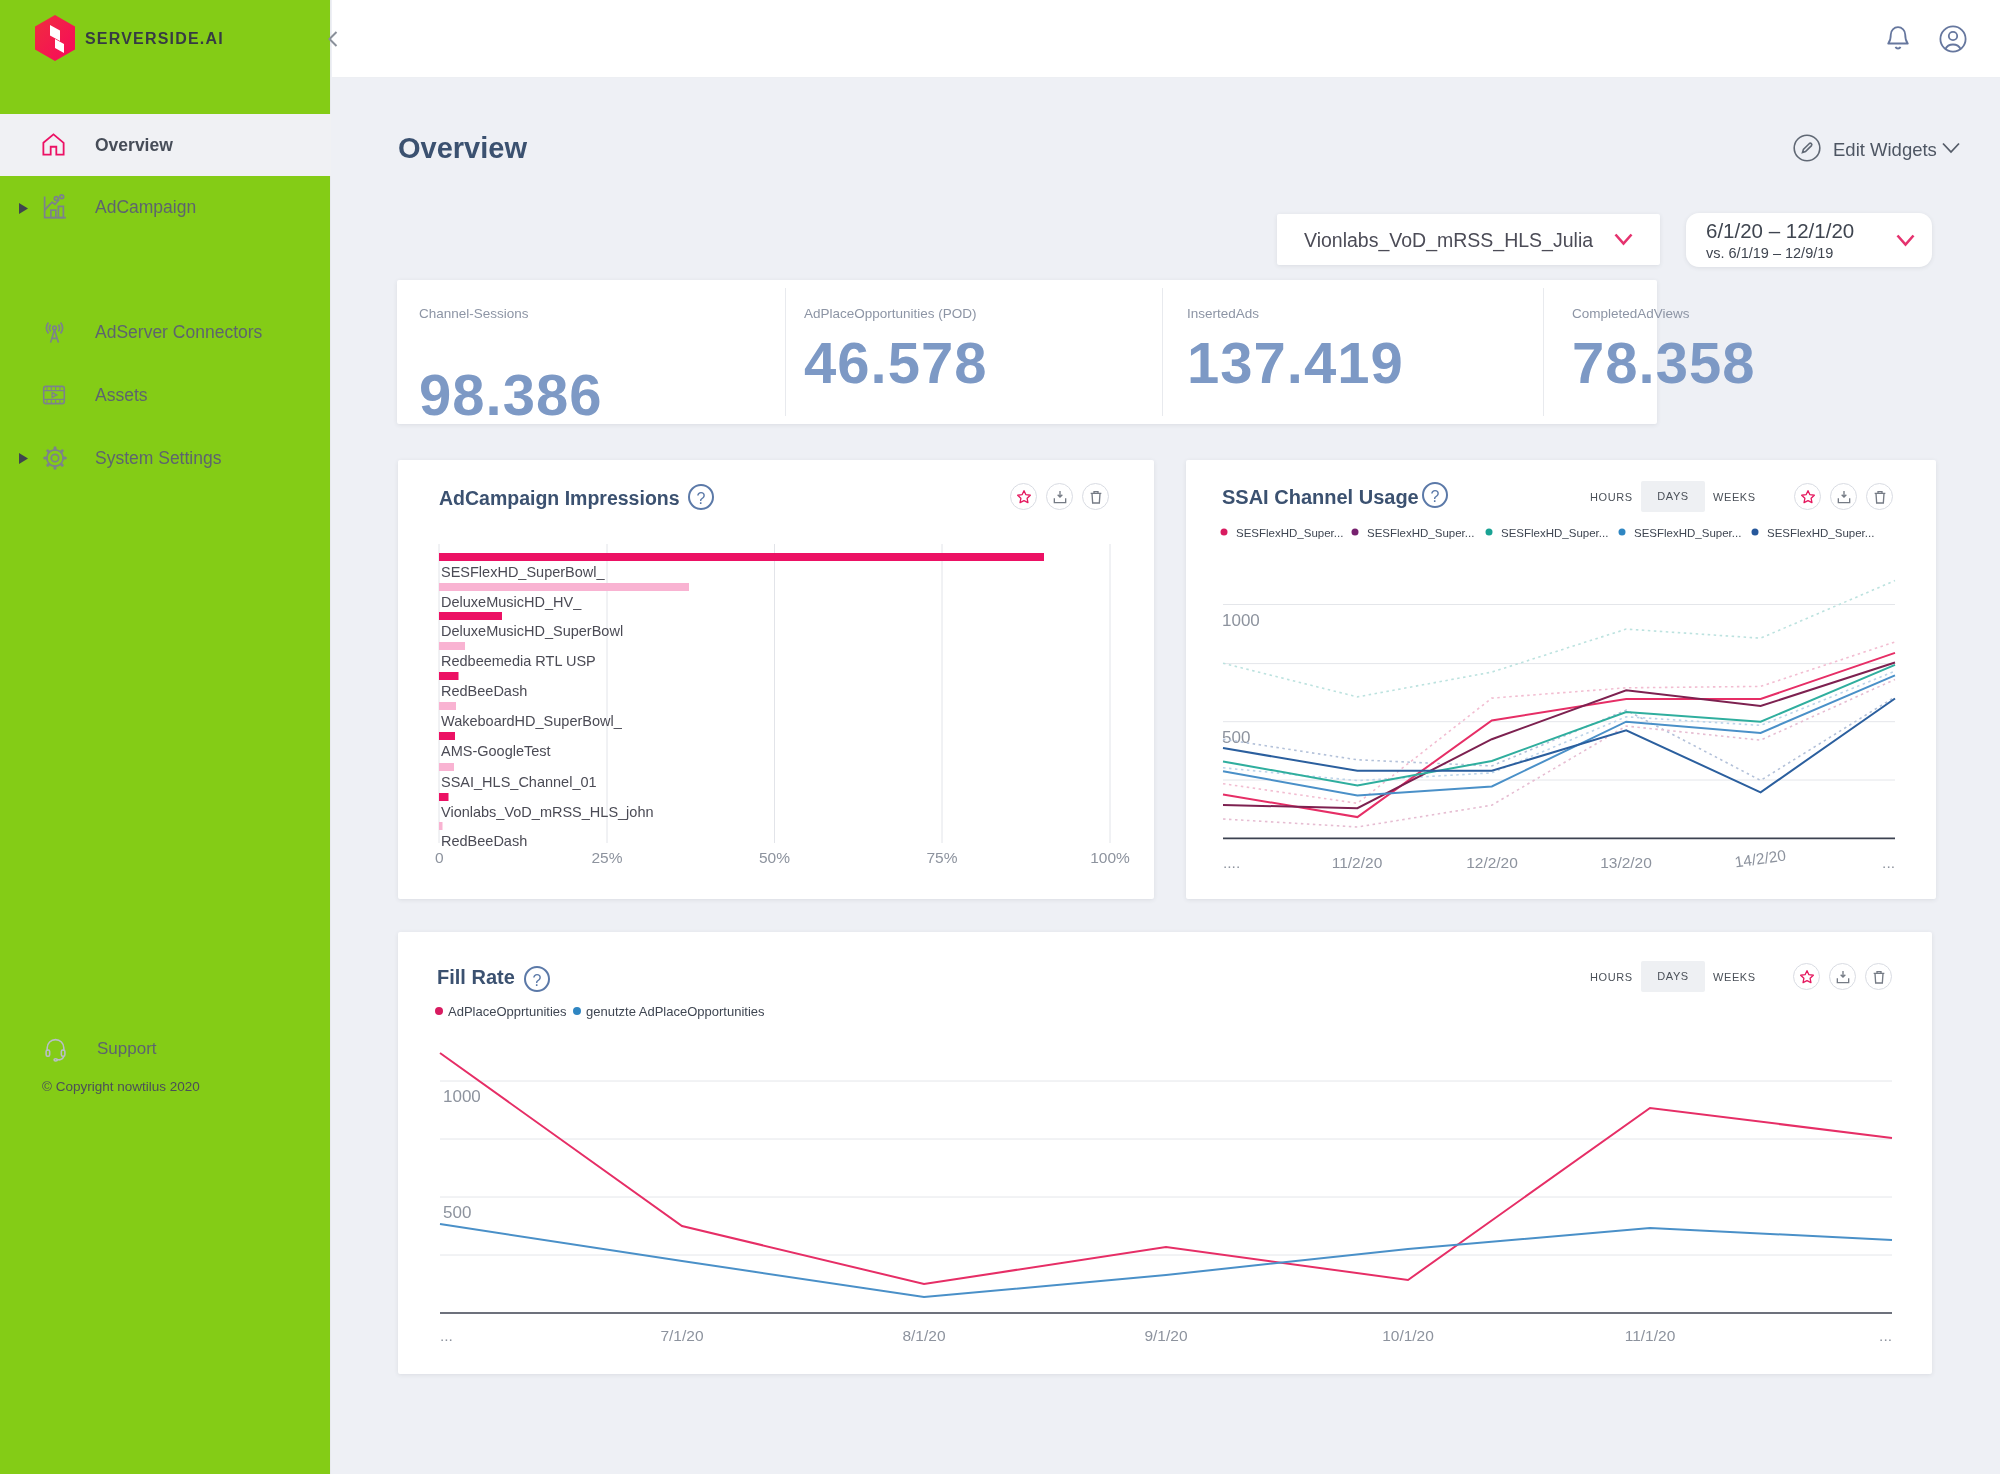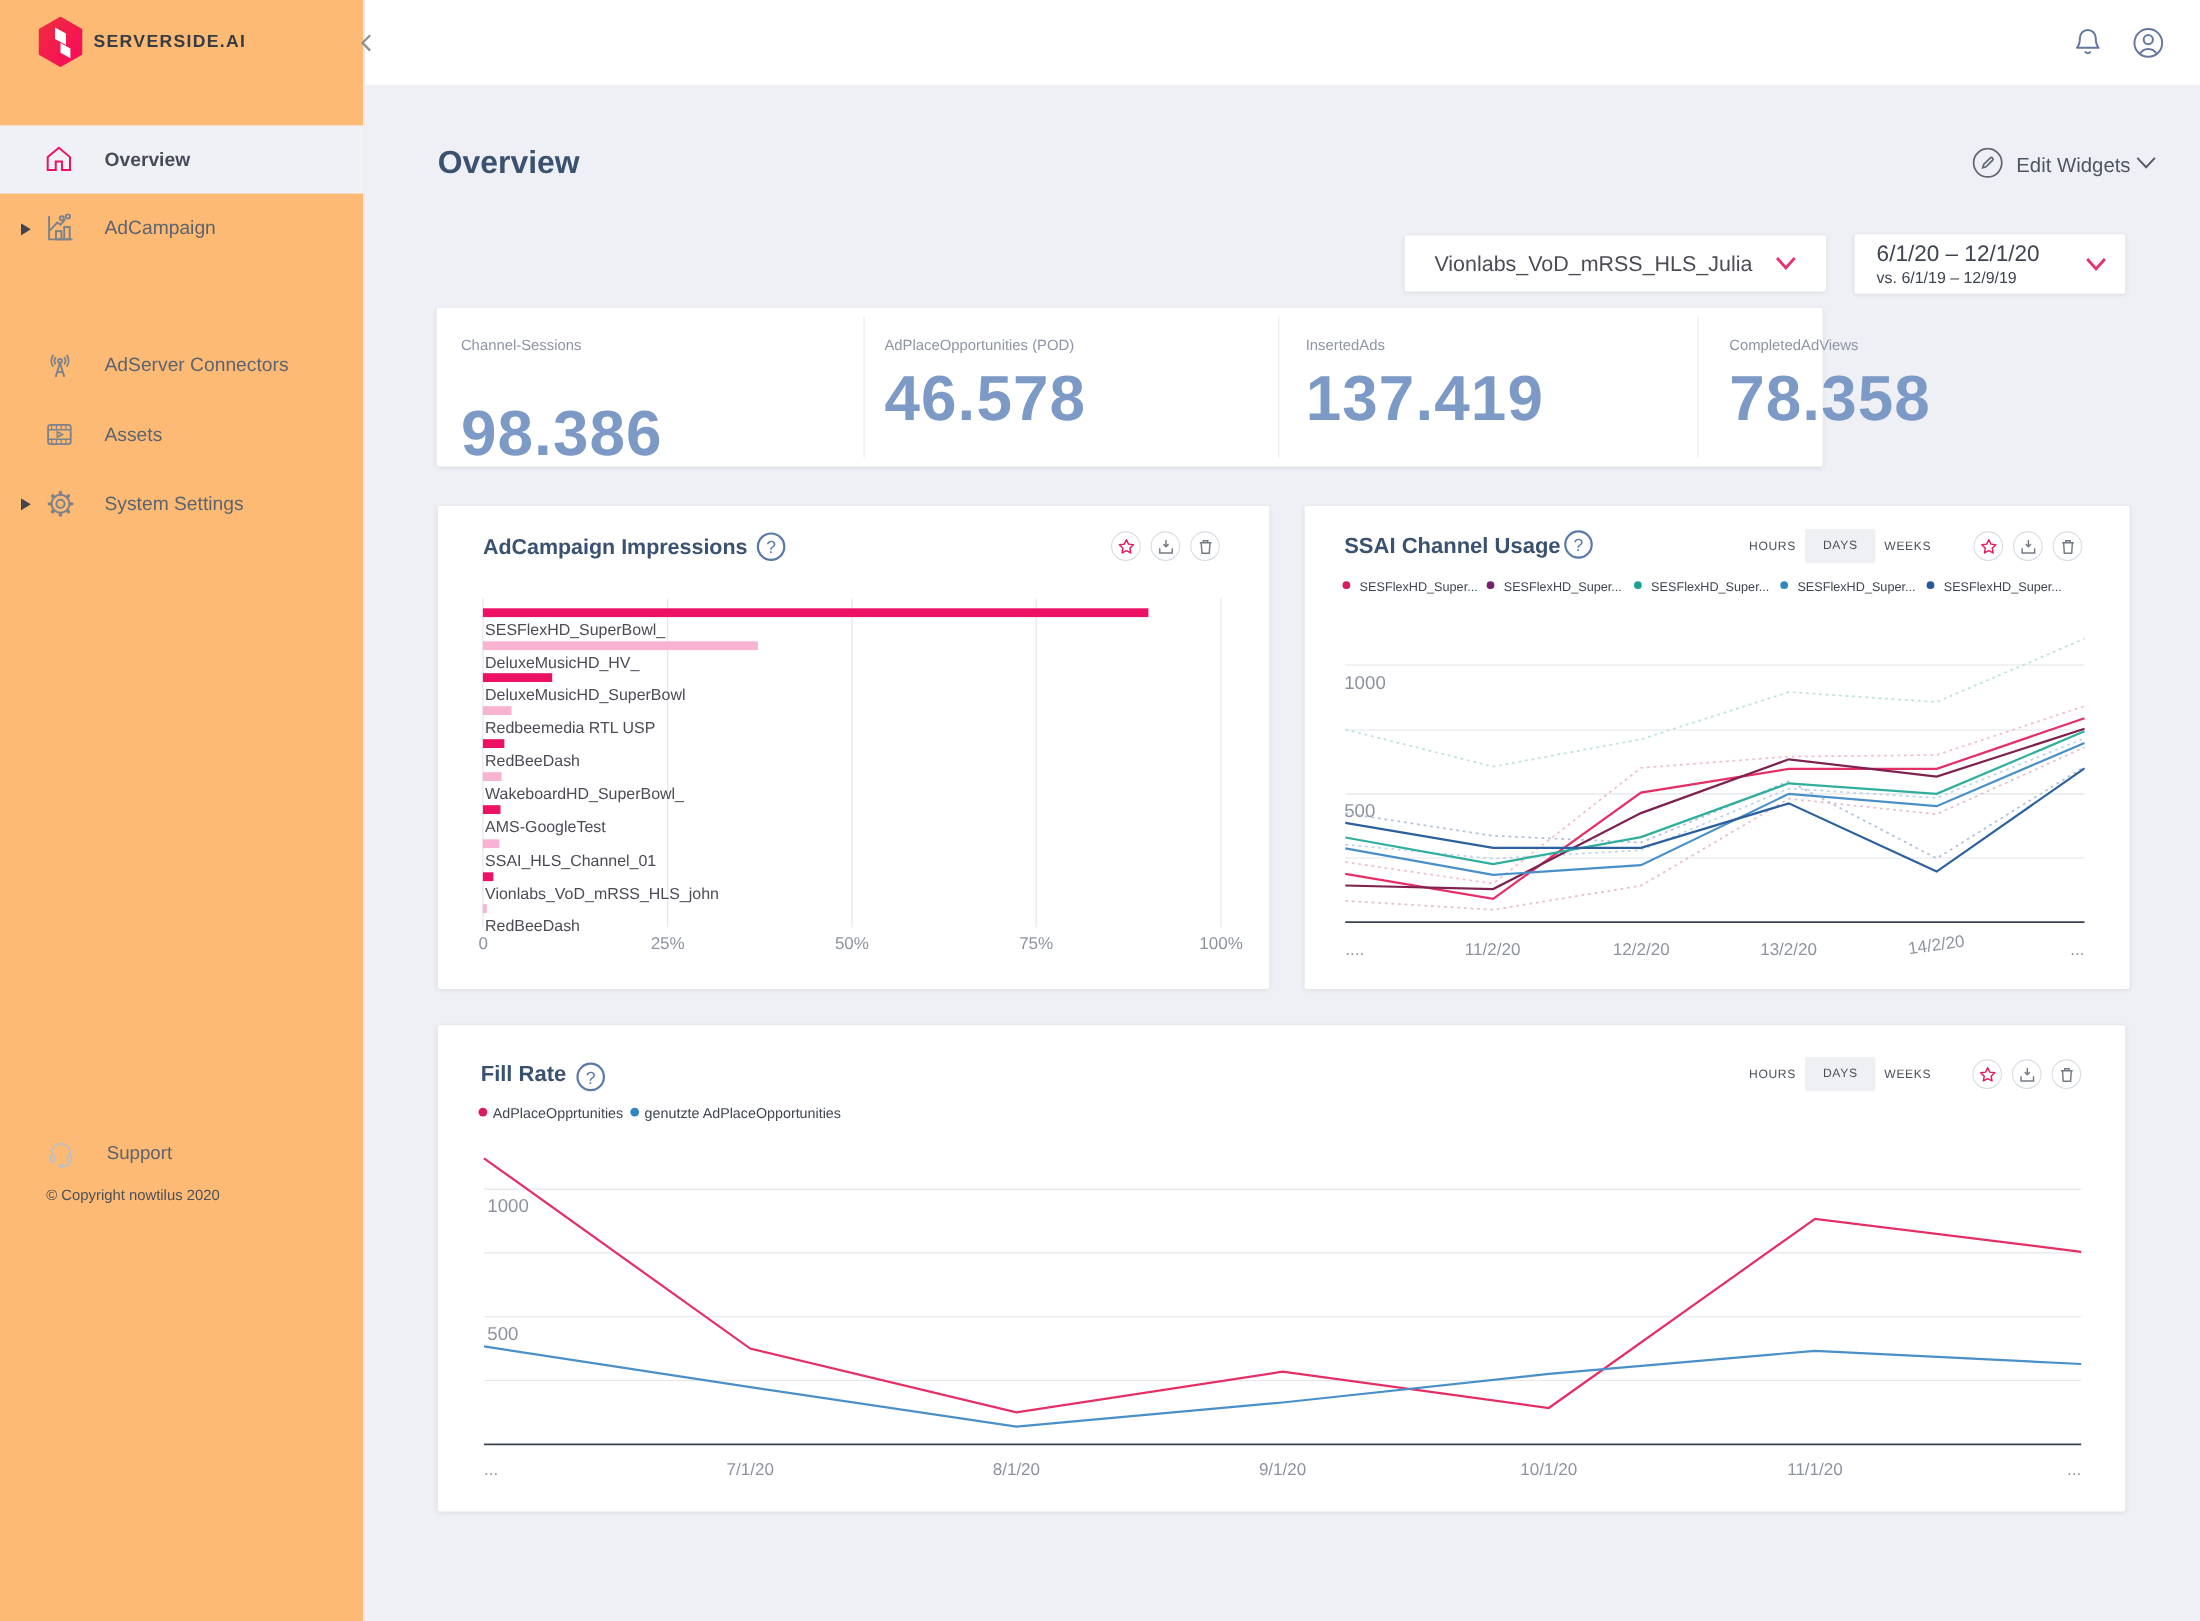--- a/index.html
+++ b/index.html
@@ -1,18 +1,18 @@
 <!DOCTYPE html>
 <html><head>
 <meta charset="utf-8">
 <style>
   * { margin:0; padding:0; box-sizing:border-box; }
   html,body { width:2000px; height:1474px; font-family:"Liberation Sans", sans-serif; background:#eef0f5; overflow:hidden; }
   .abs { position:absolute; }
-  #sidebar { position:absolute; left:0; top:0; width:331px; height:1474px; background:#fdba74; border-right:1px solid #e8eaee; z-index:5; }
+  #sidebar { position:absolute; left:0; top:0; width:331px; height:1474px; background:#84cc16; border-right:1px solid #e8eaee; z-index:5; }
   #topbar { position:absolute; left:332px; top:0; width:1668px; height:78px; background:#fff; border-bottom:1px solid #edeff3; z-index:4; }
   .card { position:absolute; background:#fff; border-radius:2px; box-shadow:0 1px 4px rgba(45,55,70,.10); }
   .menu-item { position:absolute; left:0; width:331px; height:62px; }
   .menu-text { position:absolute; left:95px; top:50%; transform:translateY(-50%); font-size:17.5px; color:#5d646e; }
   .icnc { position:absolute; width:27px; height:27px; border-radius:50%; border:1px solid #d9dce3; background:#fff; }
   svg { display:block; }
 </style>
 </head>
 <body>
 
@@ -136,21 +136,21 @@
 <svg class="abs" style="left:1942px; top:142px;" width="18" height="12" viewBox="0 0 18 12" fill="none" stroke="#555c68" stroke-width="1.8">
     <polyline points="1,1.5 9,10 17,1.5"></polyline>
   </svg>
 
 <div class="card" style="left:1277px; top:214px; width:383px; height:51px;">
   <div class="abs" style="left:27px; top:15px; font-size:19.5px; color:#4c4c57;">Vionlabs_VoD_mRSS_HLS_Julia</div>
   <svg class="abs" style="left:337px; top:19px;" width="19" height="13" viewBox="0 0 19 13" fill="none" stroke="#e5326e" stroke-width="2.6">
       <polyline points="1.5,1.5 9.5,10.5 17.5,1.5"></polyline>
     </svg>
 </div>
-<div class="card" style="left:1686px; top:213px; width:246px; height:54px;">
+<div class="card" style="left:1686px; top:213px; width:246px; height:54px;border-radius:13px;">
   <div class="abs" style="left:20px; top:6px; font-size:20.5px; color:#3f4550;">6/1/20 – 12/1/20</div>
   <div class="abs" style="left:20px; top:32px; font-size:14.5px; color:#3f4550;">vs. 6/1/19 – 12/9/19</div>
   <svg class="abs" style="left:210px; top:21px;" width="19" height="13" viewBox="0 0 19 13" fill="none" stroke="#e5326e" stroke-width="2.6">
       <polyline points="1.5,1.5 9.5,10.5 17.5,1.5"></polyline>
     </svg>
 </div>
 
 <div class="card" style="left:397px; top:280px; width:1260px; height:144px;">
   <div class="abs" style="left:388px; top:8px; width:1px; height:128px; background:#e8eaee;"></div>
   <div class="abs" style="left:765px; top:8px; width:1px; height:128px; background:#e8eaee;"></div>

